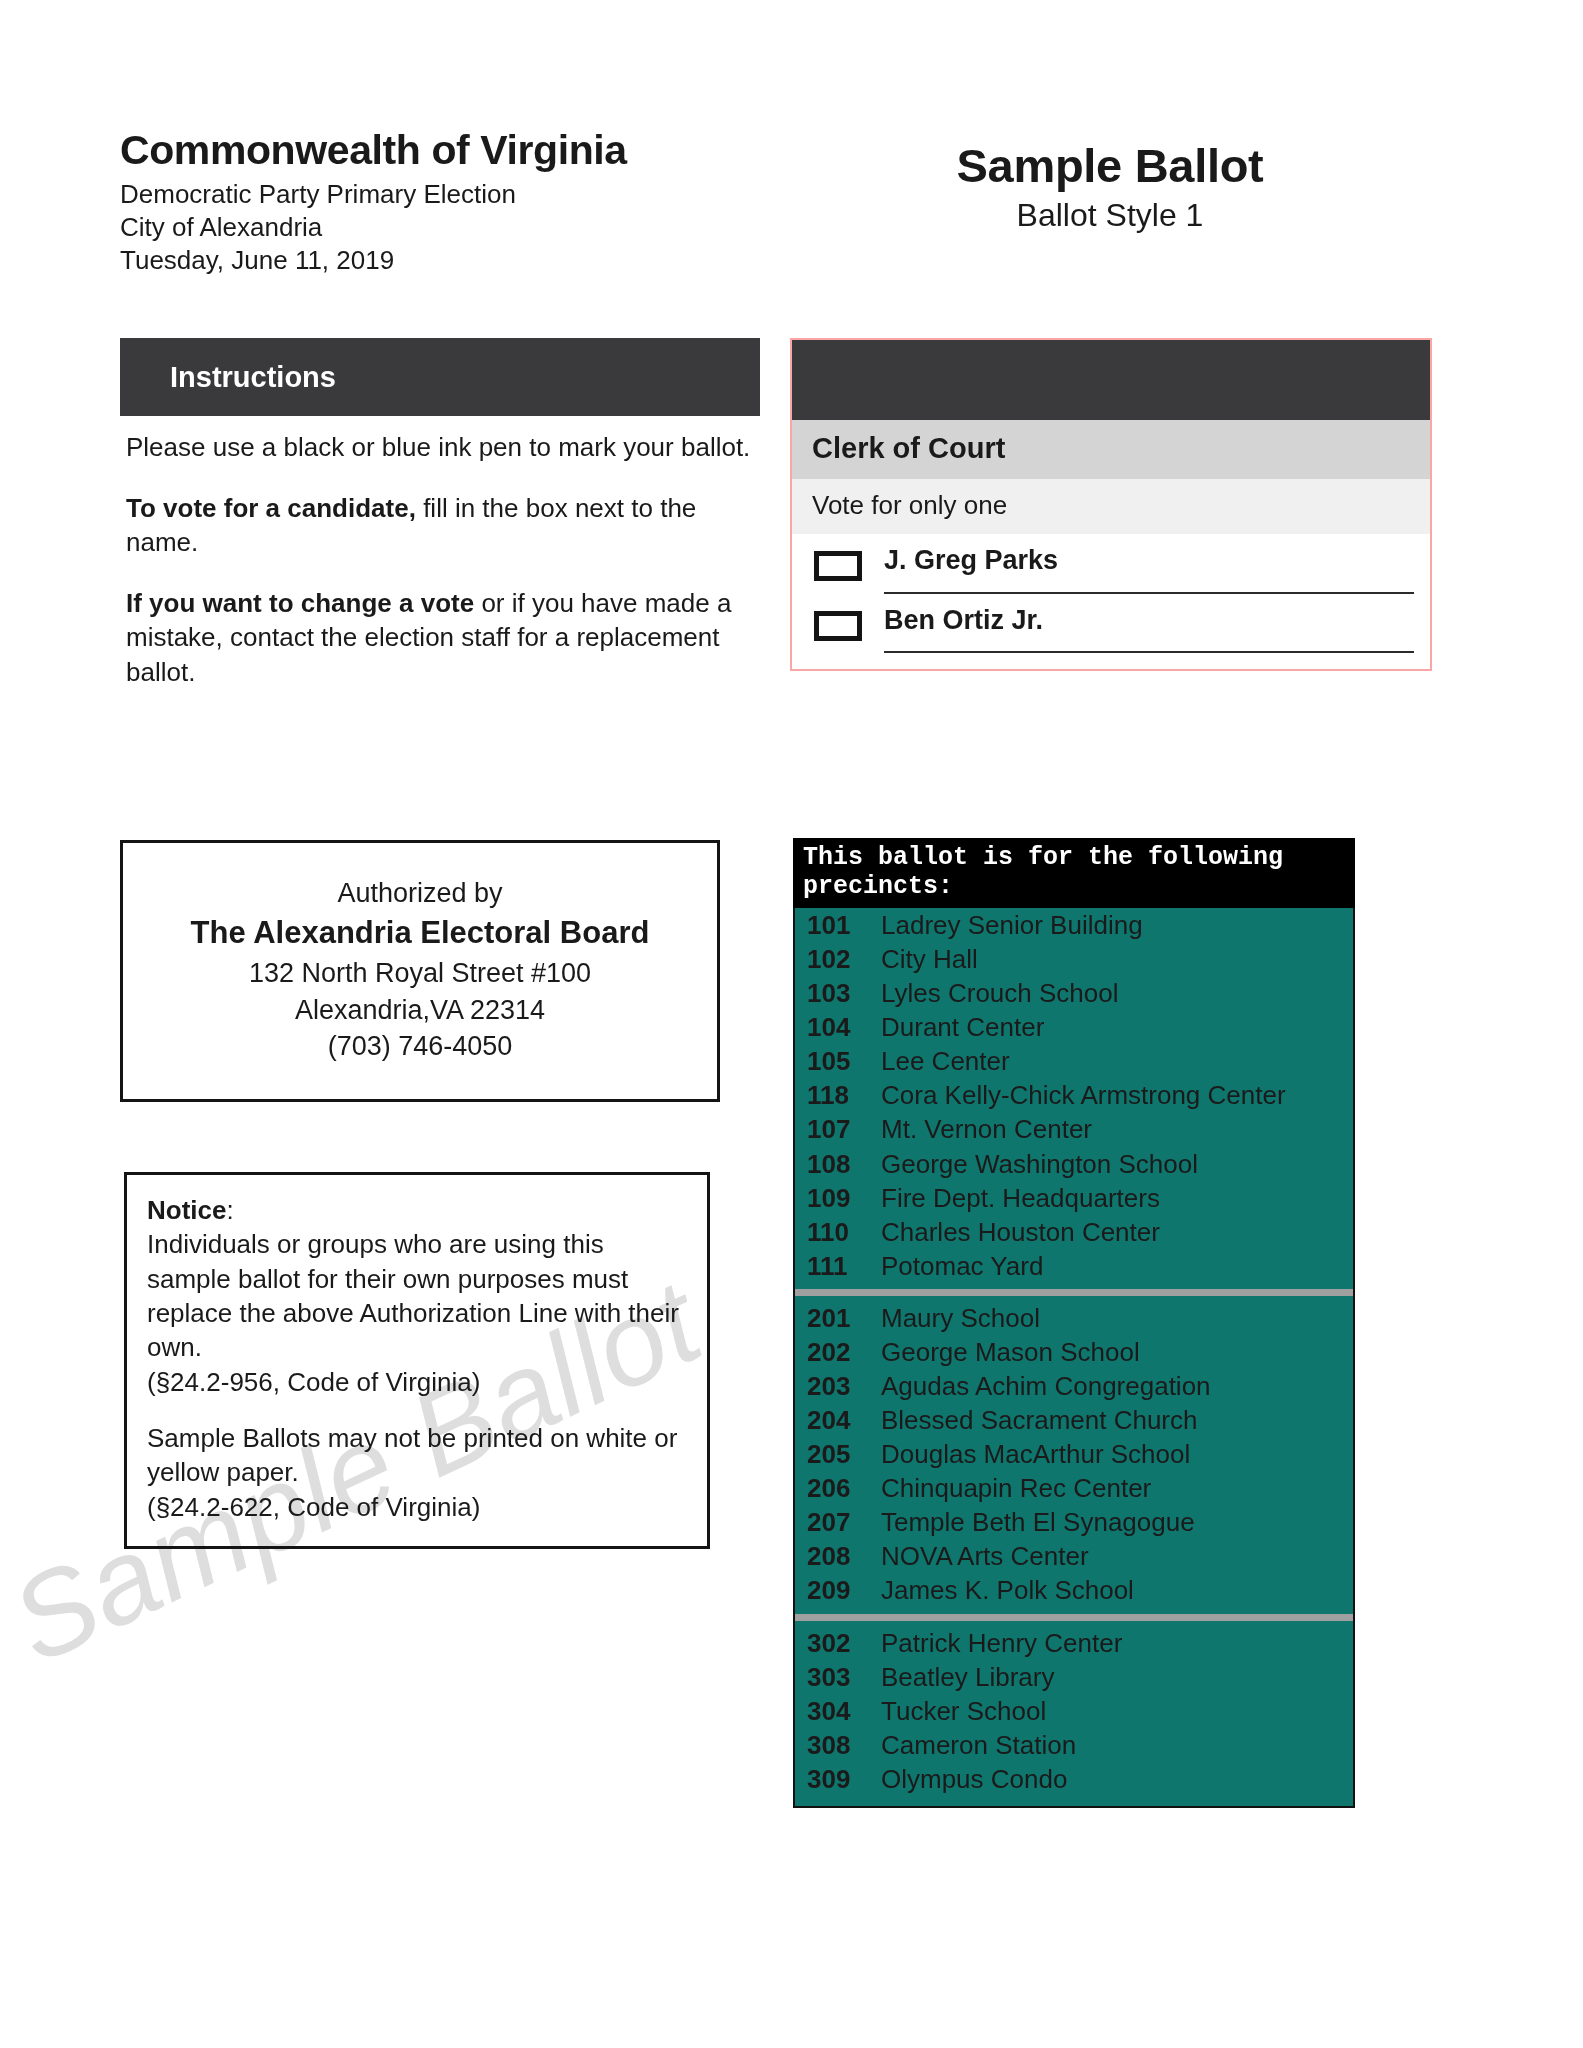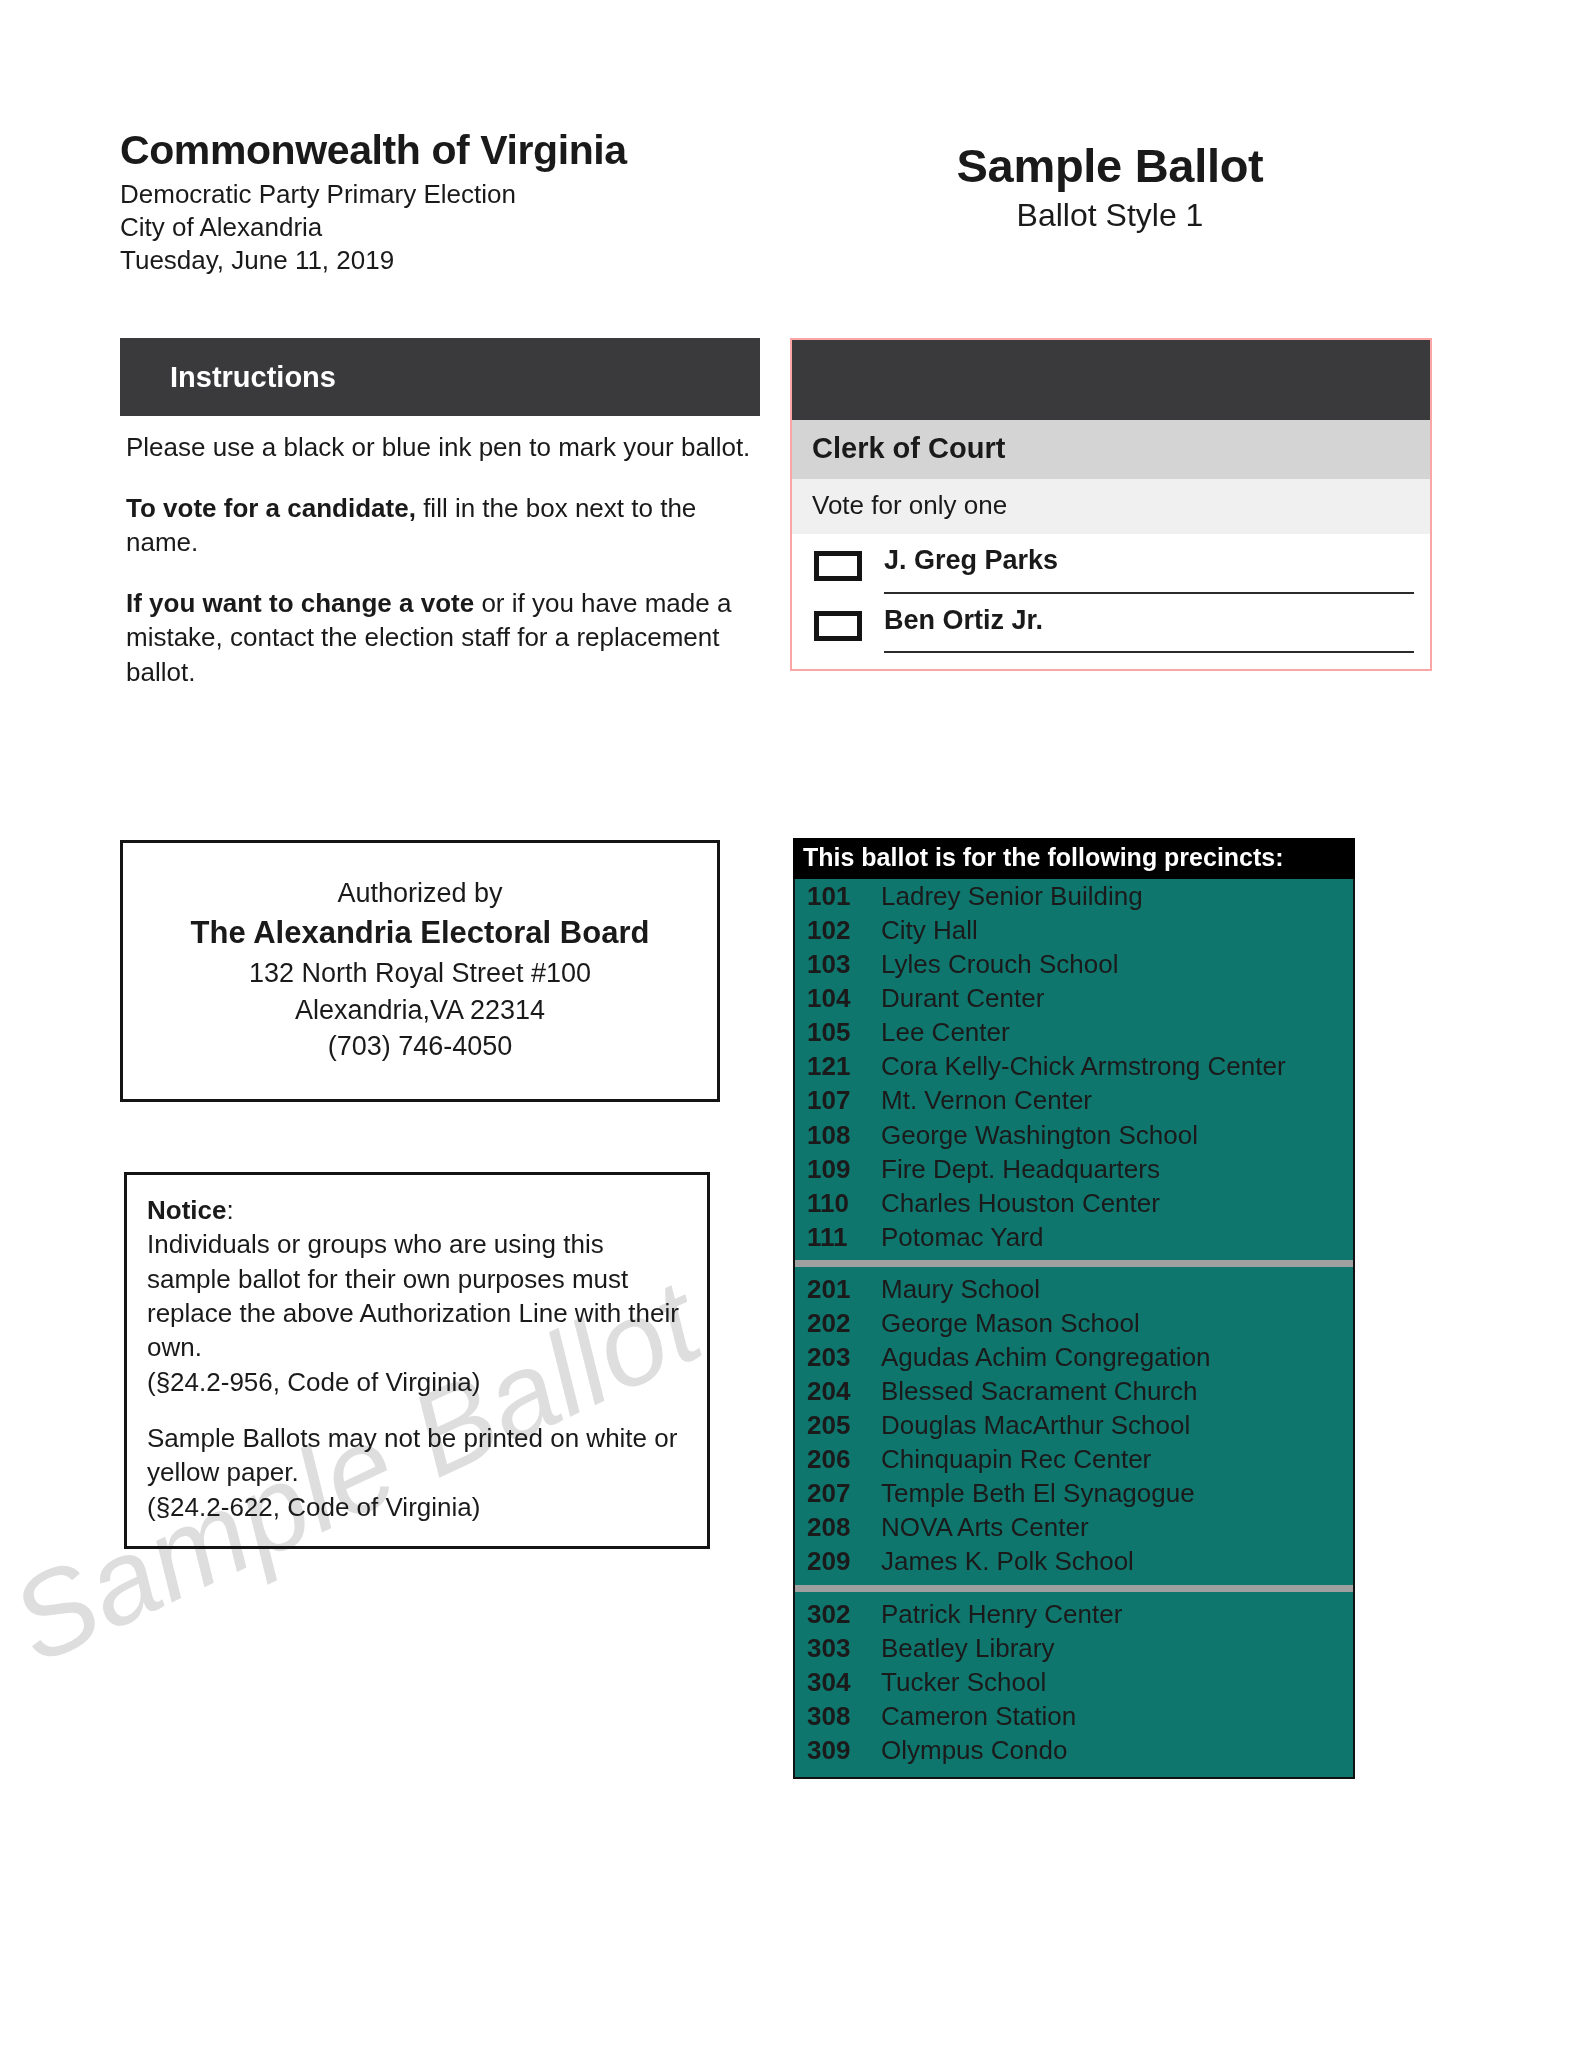--- a/index.html
+++ b/index.html
@@ -201,20 +201,21 @@
     width: 562px;
   }
   .prec-bar {
     background: #000;
     color: #fff;
     font-size: 25px;
     font-weight: bold;
     padding: 5px 0 7px 10px;
     box-sizing: border-box;
     width: 562px;
+    font-family: Liberation Mono, monospace;
   }
   .prec-list {
     border: 2px solid #111;
     border-top: none;
     box-sizing: border-box;
     width: 562px;
     background: #0f766e;
     padding-bottom: 10px;
   }
   .prec-row {
@@ -323,21 +324,21 @@
         </div>
         <div class="prec-row">
           <div class="prec-num">104</div>
           <div class="prec-name">Durant Center</div>
         </div>
         <div class="prec-row">
           <div class="prec-num">105</div>
           <div class="prec-name">Lee Center</div>
         </div>
         <div class="prec-row">
-          <div class="prec-num">121</div>
+          <div class="prec-num">118</div>
           <div class="prec-name">Cora Kelly-Chick Armstrong Center</div>
         </div>
         <div class="prec-row">
           <div class="prec-num">107</div>
           <div class="prec-name">Mt. Vernon Center</div>
         </div>
         <div class="prec-row">
           <div class="prec-num">108</div>
           <div class="prec-name">George Washington School</div>
         </div>

